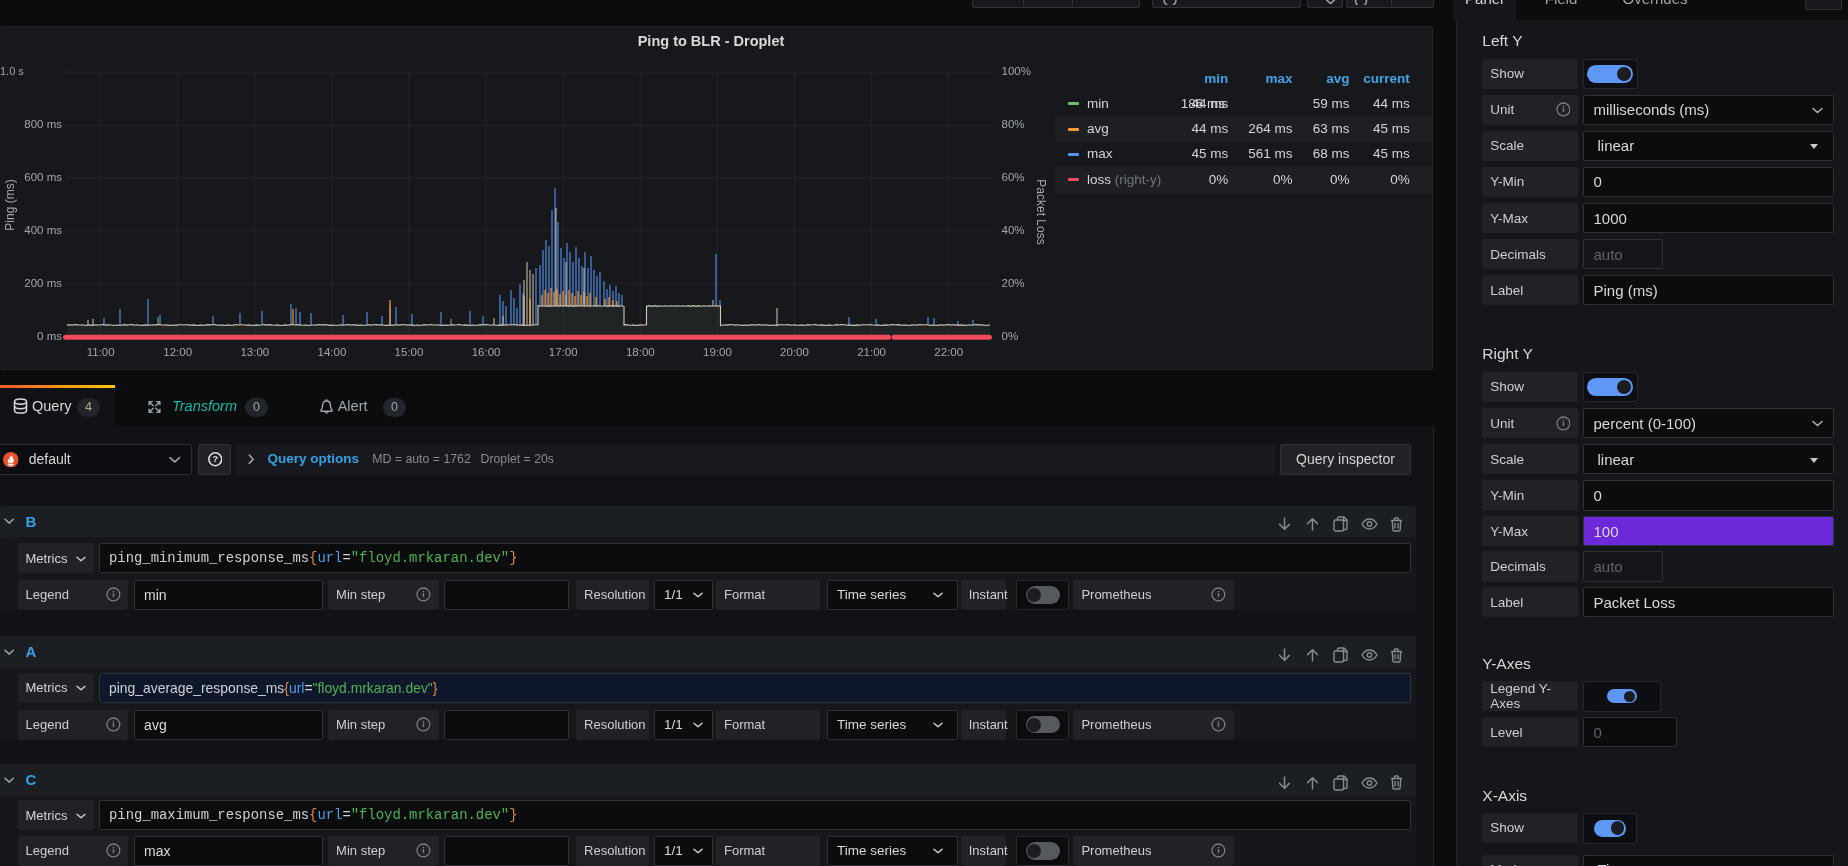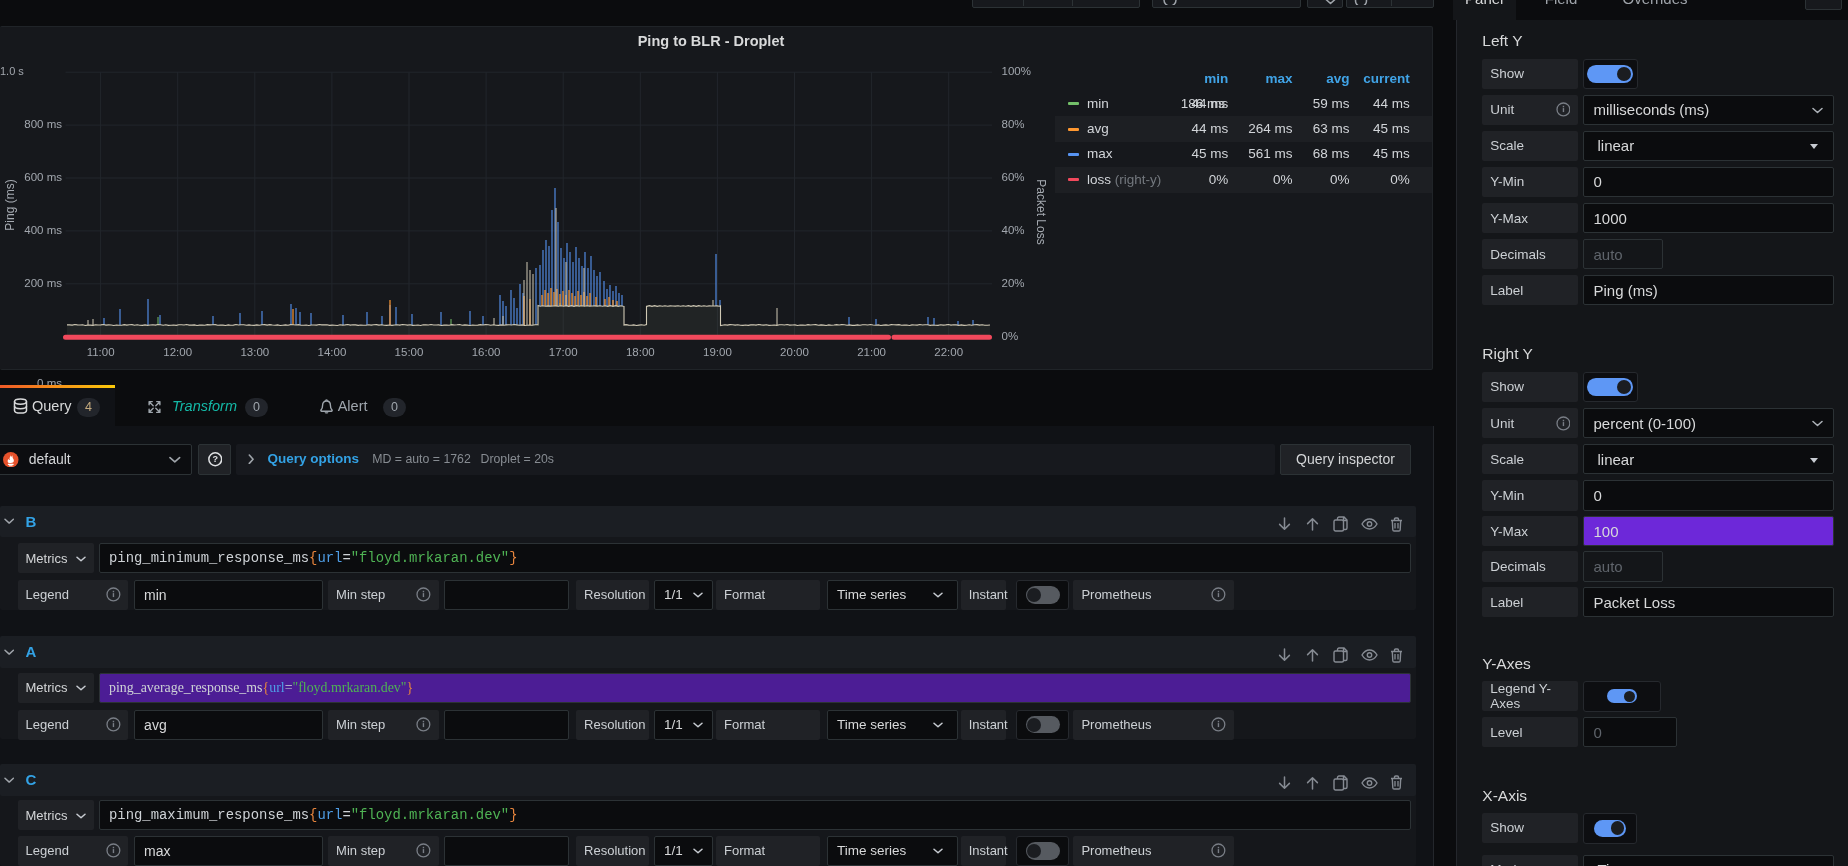--- a/index.html
+++ b/index.html
@@ -51,21 +51,21 @@
       <path d="M390 325.0 L390 300 M293 325.0 L293 309 M524 325.0 L524 296 M530 325.0 L530 299 M542 306.0 L542 295 M545 306.0 L545 290 M548 306.0 L548 293 M551 306.0 L551 288 M554 306.0 L554 292 M557 306.0 L557 289 M560 306.0 L560 294 M563 306.0 L563 291 M566 306.0 L566 295 M569 306.0 L569 290 M572 306.0 L572 293 M575 306.0 L575 296 M578 306.0 L578 291 M581 306.0 L581 295 M584 306.0 L584 292 M587 306.0 L587 296 M590 306.0 L590 293 M596 306.0 L596 297 M605 306.0 L605 299 M609 306.0 L609 297 M613 306.0 L613 300 M617 306.0 L617 301" stroke="#FF9830" stroke-width="1.2"></path>
       <path d="M88 325.0 L88 320 M93 325.0 L93 319 M494 325.0 L494 318 M503 325.0 L503 316 M524 325.0 L524 280 M527 325.0 L527 262 M530 325.0 L530 270 M533 325.0 L533 274 M556 306.0 L556 208 M566 306.0 L566 262 M584 306.0 L584 268 M713 306.0 L713 300 M777 325.0 L777 308" stroke="#cfc8b4" stroke-width="1.0"></path>
       <path d="M67.0 324.9 L69.6 324.9 L72.2 325.1 L74.8 324.5 L77.4 324.9 L80.0 325.0 L82.6 324.8 L85.2 325.5 L87.8 325.1 L90.4 325.1 L93.0 325.4 L95.6 324.7 L98.2 325.0 L100.8 324.9 L103.4 324.5 L106.0 325.1 L108.6 324.9 L111.2 325.0 L113.8 325.5 L116.4 325.0 L119.0 325.3 L121.6 325.2 L124.2 324.6 L126.8 325.1 L129.4 324.7 L132.0 324.6 L134.6 325.2 L137.2 324.8 L139.8 325.2 L142.4 325.4 L145.0 324.9 L147.6 325.4 L150.2 325.0 L152.8 324.7 L155.4 325.1 L158.0 324.5 L160.6 324.8 L163.2 325.2 L165.8 324.8 L168.4 325.4 L171.0 325.3 L173.6 325.0 L176.2 325.4 L178.8 324.7 L181.4 324.8 L184.0 325.0 L186.6 324.5 L189.2 325.1 L191.8 325.1 L194.4 324.9 L197.0 325.5 L199.6 325.1 L202.2 325.1 L204.8 325.3 L207.4 324.6 L210.0 324.9 L212.6 324.8 L215.2 324.6 L217.8 325.2 L220.4 325.0 L223.0 325.1 L225.6 325.5 L228.2 324.9 L230.8 325.2 L233.4 325.1 L236.0 324.5 L238.6 325.0 L241.2 324.7 L243.8 324.7 L246.4 325.3 L249.0 324.9 L251.6 325.3 L254.2 325.4 L256.8 324.9 L259.4 325.3 L262.0 324.8 L264.6 324.6 L267.2 325.1 L269.8 324.6 L272.4 325.0 L275.0 325.3 L277.6 324.9 L280.2 325.5 L282.8 325.2 L285.4 324.9 L288.0 325.2 L290.6 324.6 L293.2 324.7 L295.8 325.0 L298.4 324.6 L301.0 325.2 L303.6 325.2 L306.2 325.0 L308.8 325.5 L311.4 325.0 L314.0 325.0 L316.6 325.1 L319.2 324.5 L321.8 324.9 L324.4 324.9 L327.0 324.7 L329.6 325.4 L332.2 325.1 L334.8 325.2 L337.4 325.5 L340.0 324.8 L342.6 325.1 L345.2 324.9 L347.8 324.5 L350.4 325.1 L353.0 324.8 L355.6 324.9 L358.2 325.4 L360.8 325.0 L363.4 325.3 L366.0 325.3 L368.6 324.7 L371.2 325.1 L373.8 324.7 L376.4 324.6 L379.0 325.1 L381.6 324.7 L384.2 325.2 L386.8 325.4 L389.4 325.0 L392.0 325.4 L394.6 325.0 L397.2 324.8 L399.8 325.1 L402.4 324.5 L405.0 324.8 L407.6 325.1 L410.2 324.7 L412.8 325.4 L415.4 325.2 L418.0 325.0 L420.6 325.5 L423.2 324.8 L425.8 324.9 L428.4 325.0 L431.0 324.5 L433.6 325.0 L436.2 325.0 L438.8 324.9 L441.4 325.5 L444.0 325.1 L446.6 325.1 L449.2 325.3 L451.8 324.6 L454.4 325.0 L457.0 324.8 L459.6 324.5 L462.2 325.2 L464.8 324.9 L467.4 325.1 L470.0 325.5 L472.6 325.0 L475.2 325.3 L477.8 325.1 L480.4 324.6 L483.0 325.0 L485.6 324.6 L488.2 324.7 L490.8 325.2 L493.4 324.8 L496.0 325.3 L498.6 325.4 L501.2 324.9 L503.8 325.3 L506.4 324.9 L509.0 324.7 L511.6 325.0 L514.2 324.5 L516.8 324.9 L519.4 325.2 L522.0 324.9 L524.6 325.5 L527.2 325.2 L529.8 325.0 L532.4 325.3 L535.0 324.7 L537.6 324.8 L538.0 324.9 L538.0 305.6 L540.2 306.3 L542.8 305.7 L545.4 306.2 L548.0 305.9 L550.6 306.1 L553.2 306.0 L555.8 305.9 L558.4 306.2 L561.0 305.8 L563.6 306.3 L566.2 305.6 L568.8 306.4 L571.4 305.6 L574.0 306.4 L576.6 305.6 L579.2 306.3 L581.8 305.7 L584.4 306.2 L587.0 305.8 L589.6 306.1 L592.2 306.0 L594.8 305.9 L597.4 306.1 L600.0 305.8 L602.6 306.3 L605.2 305.7 L607.8 306.4 L610.4 305.6 L613.0 306.4 L615.6 305.6 L618.2 306.4 L620.8 305.7 L623.4 306.3 L624.0 306.4 L624.0 325.0 L626.0 324.6 L628.6 325.1 L631.2 325.3 L633.8 324.9 L636.4 325.5 L639.0 325.1 L641.6 324.8 L644.2 325.2 L646.5 324.6 L646.5 306.4 L646.8 306.4 L649.4 305.6 L652.0 306.4 L654.6 305.6 L657.2 306.4 L659.8 305.7 L662.4 306.3 L665.0 305.8 L667.6 306.2 L670.2 305.9 L672.8 306.0 L675.4 306.1 L678.0 305.8 L680.6 306.2 L683.2 305.7 L685.8 306.3 L688.4 305.6 L691.0 306.4 L693.6 305.6 L696.2 306.4 L698.8 305.6 L701.4 306.3 L704.0 305.7 L706.6 306.2 L709.2 305.9 L711.8 306.0 L714.4 306.0 L717.0 305.9 L719.6 306.2 L720.5 305.8 L720.5 325.5 L722.2 325.2 L724.8 324.7 L727.4 325.1 L730.0 324.6 L732.6 324.7 L735.2 325.1 L737.8 324.7 L740.4 325.3 L743.0 325.4 L745.6 325.0 L748.2 325.4 L750.8 324.9 L753.4 324.7 L756.0 325.1 L758.6 324.5 L761.2 324.9 L763.8 325.1 L766.4 324.8 L769.0 325.4 L771.6 325.2 L774.2 325.0 L776.8 325.4 L779.4 324.7 L782.0 324.8 L784.6 325.0 L787.2 324.5 L789.8 325.1 L792.4 325.0 L795.0 324.9 L797.6 325.5 L800.2 325.0 L802.8 325.1 L805.4 325.3 L808.0 324.6 L810.6 325.0 L813.2 324.8 L815.8 324.6 L818.4 325.2 L821.0 324.9 L823.6 325.1 L826.2 325.5 L828.8 324.9 L831.4 325.3 L834.0 325.0 L836.6 324.6 L839.2 325.0 L841.8 324.6 L844.4 324.8 L847.0 325.3 L849.6 324.9 L852.2 325.4 L854.8 325.4 L857.4 324.9 L860.0 325.3 L862.6 324.8 L865.2 324.7 L867.8 325.0 L870.4 324.5 L873.0 325.0 L875.6 325.2 L878.2 324.9 L880.8 325.5 L883.4 325.1 L886.0 324.9 L888.6 325.3 L891.2 324.6 L893.8 324.8 L896.4 324.9 L899.0 324.6 L901.6 325.2 L904.2 325.1 L906.8 325.0 L909.4 325.5 L912.0 324.9 L914.6 325.0 L917.2 325.1 L919.8 324.5 L922.4 325.0 L925.0 324.8 L927.6 324.7 L930.2 325.4 L932.8 325.0 L935.4 325.2 L938.0 325.4 L940.6 324.8 L943.2 325.1 L945.8 324.9 L948.4 324.5 L951.0 325.1 L953.6 324.7 L956.2 324.9 L958.8 325.4 L961.4 324.9 L964.0 325.4 L966.6 325.3 L969.2 324.8 L971.8 325.2 L974.4 324.7 L977.0 324.6 L979.6 325.1 L982.2 324.7 L984.8 325.2 L987.4 325.3 L990.0 325.0" stroke="#cfc8b4" stroke-width="1.1"></path>
       <path d="M65.5 337.2 L888.5 337.2 M894 337.2 L989.5 337.2" stroke="#F2495C" stroke-width="5" stroke-linecap="round"></path>
     </svg>
     <div style="left:0px;top:65.2px;width:62px;height:14px;text-align:left;font-size:11px;color:#a2a7ae;"><span class="t">1.0 s</span></div>
     <div style="left:0px;top:118.1px;width:62px;height:14px;text-align:right;font-size:11.5px;color:#a2a7ae;"><span class="t">800 ms</span></div>
     <div style="left:0px;top:171.0px;width:62px;height:14px;text-align:right;font-size:11.5px;color:#a2a7ae;"><span class="t">600 ms</span></div>
     <div style="left:0px;top:223.9px;width:62px;height:14px;text-align:right;font-size:11.5px;color:#a2a7ae;"><span class="t">400 ms</span></div>
     <div style="left:0px;top:276.8px;width:62px;height:14px;text-align:right;font-size:11.5px;color:#a2a7ae;"><span class="t">200 ms</span></div>
-    <div style="left:0px;top:329.7px;width:62px;height:14px;text-align:right;font-size:11.5px;color:#a2a7ae;margin-top:47px;"><span class="t">0 ms</span></div>
+    <div style="left:0px;top:329.7px;width:62px;height:14px;text-align:right;font-size:11.5px;color:#a2a7ae;"><span class="t">0 ms</span></div>
     <div style="left:1001.5px;top:65.2px;width:60px;height:14px;font-size:11.5px;color:#a2a7ae;"><span class="t">100%</span></div>
     <div style="left:1001.5px;top:118.1px;width:60px;height:14px;font-size:11.5px;color:#a2a7ae;"><span class="t">80%</span></div>
     <div style="left:1001.5px;top:171.0px;width:60px;height:14px;font-size:11.5px;color:#a2a7ae;"><span class="t">60%</span></div>
     <div style="left:1001.5px;top:223.9px;width:60px;height:14px;font-size:11.5px;color:#a2a7ae;"><span class="t">40%</span></div>
     <div style="left:1001.5px;top:276.8px;width:60px;height:14px;font-size:11.5px;color:#a2a7ae;"><span class="t">20%</span></div>
     <div style="left:1001.5px;top:329.7px;width:60px;height:14px;font-size:11.5px;color:#a2a7ae;"><span class="t">0%</span></div>
     <div style="left:70.6px;top:345.5px;width:60px;height:14px;text-align:center;font-size:11.5px;color:#a2a7ae;"><span class="t">11:00</span></div>
     <div style="left:147.7px;top:345.5px;width:60px;height:14px;text-align:center;font-size:11.5px;color:#a2a7ae;"><span class="t">12:00</span></div>
     <div style="left:224.79999999999998px;top:345.5px;width:60px;height:14px;text-align:center;font-size:11.5px;color:#a2a7ae;"><span class="t">13:00</span></div>
     <div style="left:301.9px;top:345.5px;width:60px;height:14px;text-align:center;font-size:11.5px;color:#a2a7ae;"><span class="t">14:00</span></div>
@@ -277,21 +277,21 @@
     <svg style="position:absolute;left:1390.3px;top:647.5px;" width="13" height="15" viewBox="0 0 13 15" fill="none">
       <path d="M1 3.5 H12 M4.5 3.5 V2.2 C4.5 1.5 5 1 5.7 1 H7.3 C8 1 8.5 1.5 8.5 2.2 V3.5 M2.3 3.5 L2.8 12.8 C2.85 13.5 3.4 14 4.1 14 H8.9 C9.6 14 10.15 13.5 10.2 12.8 L10.7 3.5" stroke="#868b93" stroke-width="1.4"></path>
       <path d="M5 6 V11.5 M8 6 V11.5" stroke="#868b93" stroke-width="1.3"></path>
     </svg>
     <div style="left:17.5px;top:672.9px;width:76px;height:30.1px;background:#202226;border-radius:2px;display:flex;align-items:center;font-size:13px;font-weight:500;color:#d4d6d8;">
       <span style="padding-left:8px;">Metrics</span>
     </div>
     <svg style="position:absolute;left:76px;top:683.4px;" width="10" height="10" viewBox="0 0 10 10" fill="none">
       <path d="M1 3.2 L5 6.8 L9 3.2" stroke="#c7cbd1" stroke-width="1.5" stroke-linecap="round" stroke-linejoin="round"></path>
     </svg>
-    <div style="left:99px;top:672.9px;width:1311.9px;height:30.1px;background:#4c1d95;border:1px solid #2c3235;border-radius:2px;display:flex;align-items:center;padding-left:9px;font-size:13.9px;color:#d8d9da;font-family:Liberation Serif, serif;box-sizing:border-box;">
+    <div style="left:99px;top:672.9px;width:1311.9px;height:30.1px;background:#0f172a;border:1px solid #2c3235;border-radius:2px;display:flex;align-items:center;padding-left:9px;font-size:13.9px;color:#d8d9da;font-family:Liberation Sans, sans-serif;box-sizing:border-box;">
       <span class="t" style="color:#ced2d6;">ping_average_response_ms</span>
       <span class="t" style="color:#e8853d;">{</span>
       <span class="t" style="color:#4f9fe8;">url</span>
       <span class="t" style="color:#ced2d6;">=</span>
       <span class="t" style="color:#4fb354;">"floyd.mrkaran.dev"</span>
       <span class="t" style="color:#e8853d;">}</span>
     </div>
     <div style="left:17.5px;top:709.5px;width:110.9px;height:30px;background:#202226;border-radius:2px;display:flex;align-items:center;font-size:13px;font-weight:500;color:#ccd0d4;">
       <span style="padding-left:8px;">Legend</span>
     </div>

